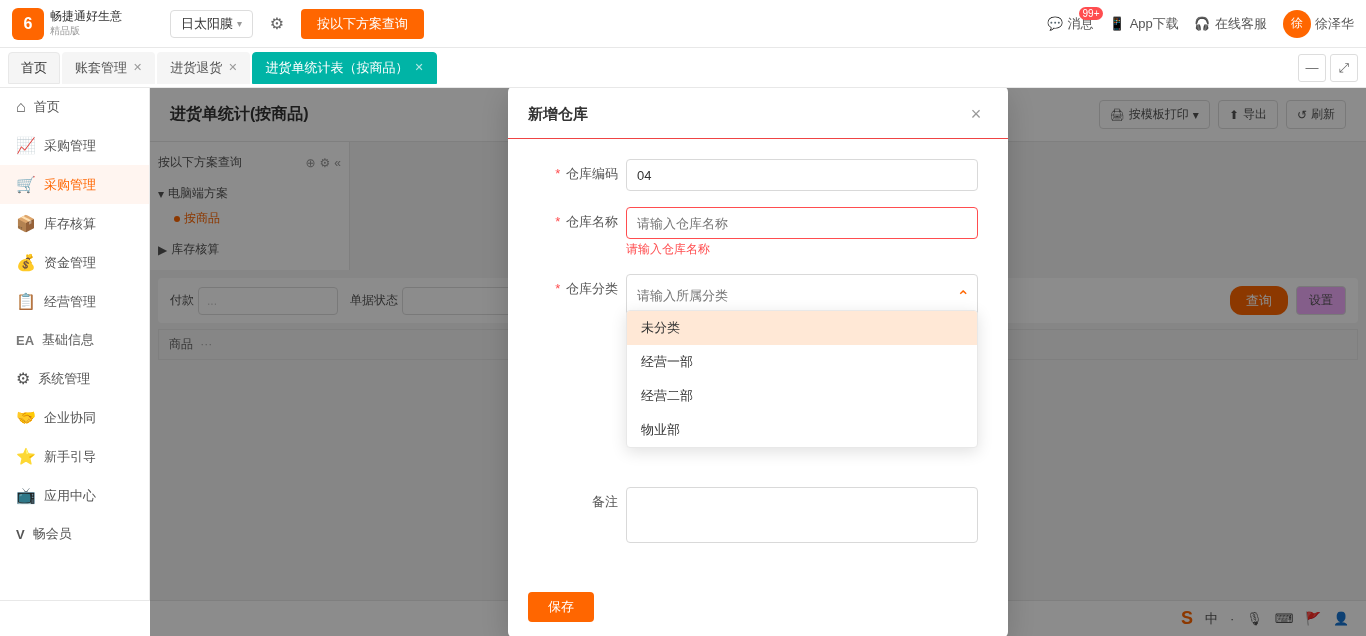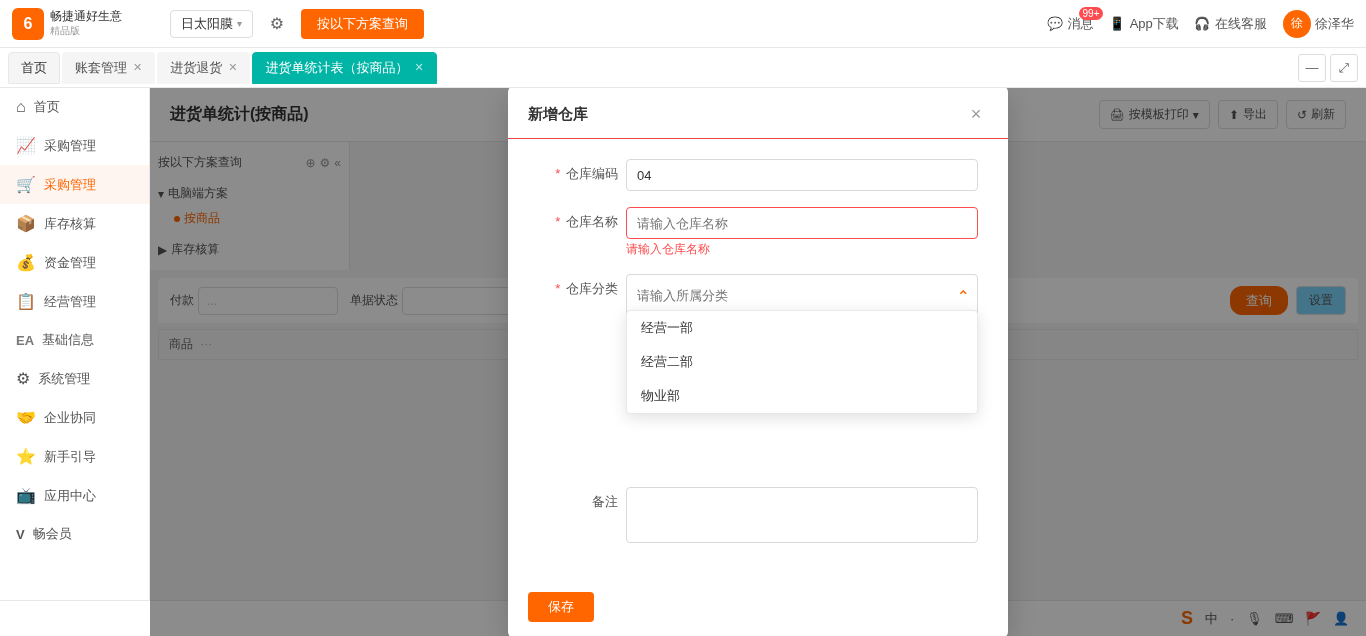--- a/index.html
+++ b/index.html
@@ -185,21 +185,21 @@
       border: 1px solid #e8e8e8;
     }
 
     
     .query-btn {
       background: #ff6600; color: white;
       border: none; border-radius: 12px;
       padding: 5px 16px; cursor: pointer; font-size: 13px;
     }
     .set-btn {
-      background: #7dd3fc; color: #555;
+      background: #f0abfc; color: #555;
       border: 1px solid #ddd; border-radius: 4px;
       padding: 5px 12px; cursor: pointer; font-size: 12px;
     }
 
     
     .modal-overlay {
       position: absolute;
       top: 0; left: 0; right: 0; bottom: 0;
       background: rgba(0,0,0,0.45);
       display: flex; align-items: center; justify-content: center;
@@ -568,20 +568,21 @@
               <span class="required">*</span>
               <span>仓库分类</span>
             </div>
             <div class="form-field" style="position:relative;">
               <div style="position:relative;">
                 <input class="form-input-with-icon" type="text" placeholder="请输入所属分类" style="">
                 <span class="input-icon">⌃</span>
               </div>
 
               <div class="dropdown-list">
+                <div class="dropdown-item highlighted">未分类</div>
                 <div class="dropdown-item">经营一部</div>
                 <div class="dropdown-item">经营二部</div>
                 <div class="dropdown-item">物业部</div>
               </div>
             </div>
           </div>
 
           <div class="form-row" style="margin-top:170px;">
             <div class="form-label">备注</div>
             <div class="form-field">

